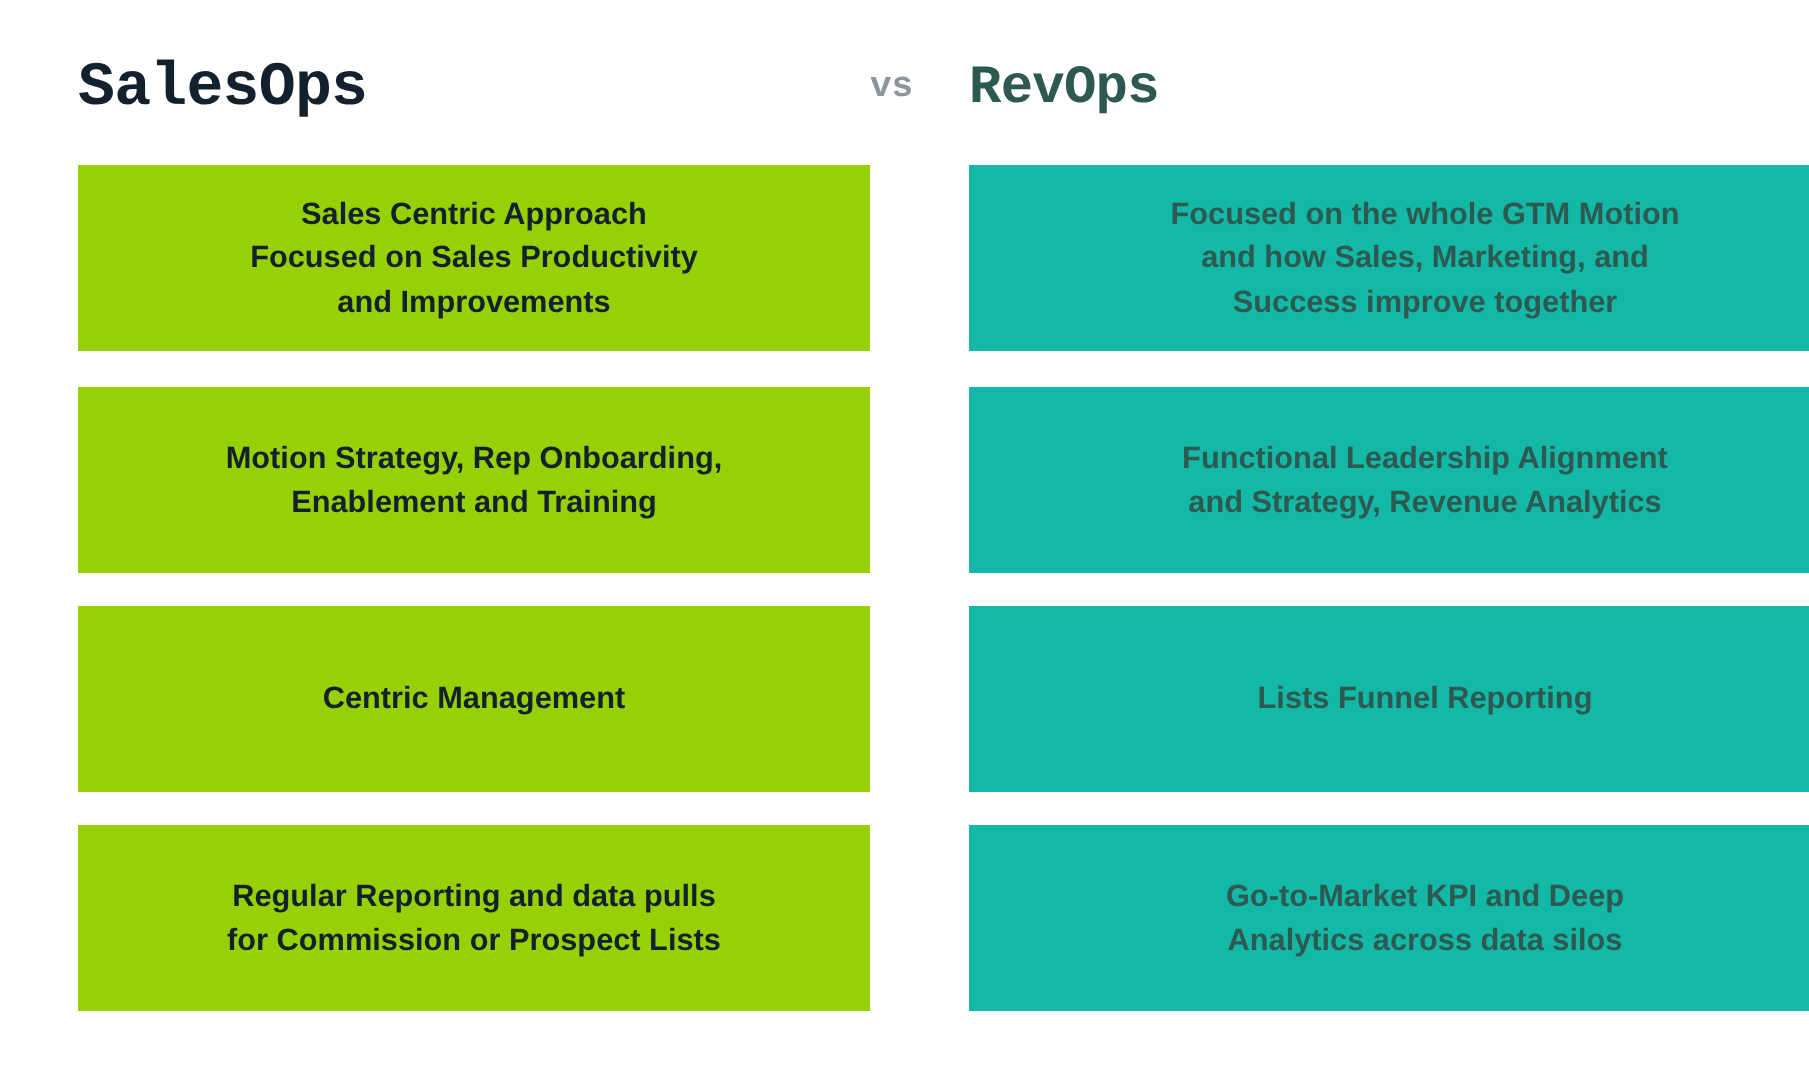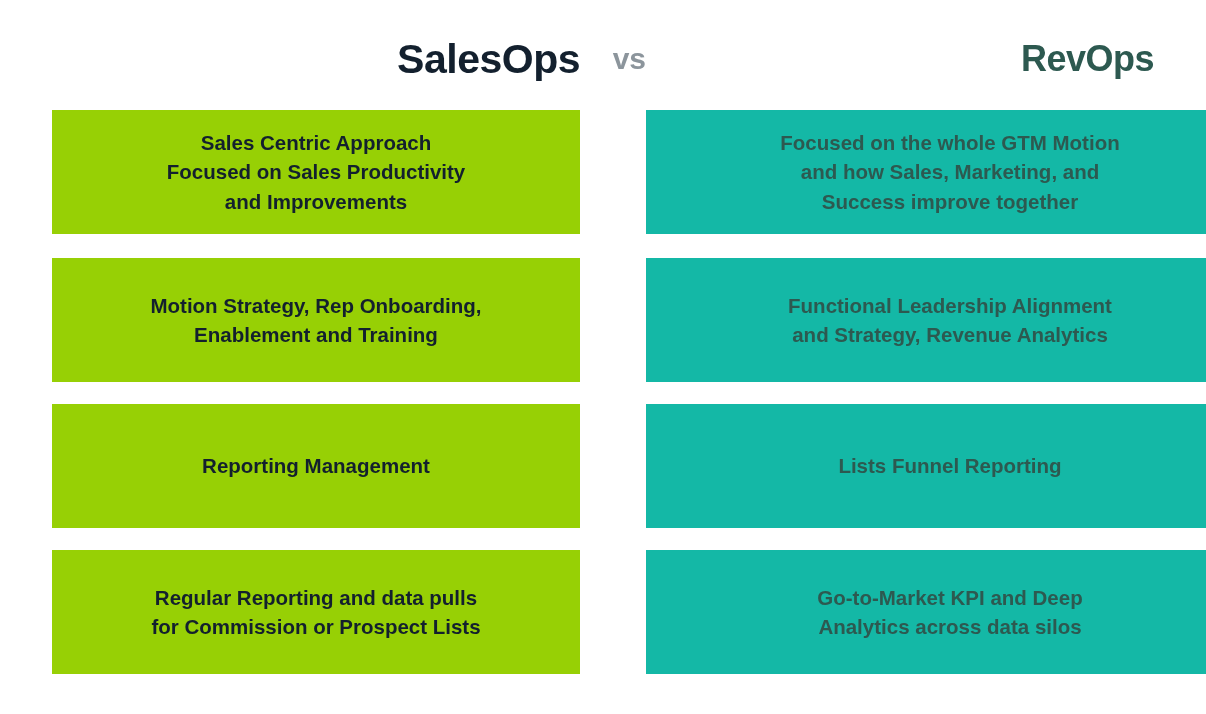--- a/index.html
+++ b/index.html
@@ -29,37 +29,38 @@
     top: 28px;
     width: 1206px;
     height: 62px;
   }
 
   .header-title {
     position: absolute;
     top: 0;
     height: 62px;
     line-height: 62px;
-    text-align: right;
+    text-align: left;
     font-weight: bold;
     letter-spacing: -0.5px;
     white-space: nowrap;
+    font-family: Liberation Mono, monospace;
   }
 
   .header-left {
     left: 52px;
     width: 528px;
     font-size: 41px;
     color: #13202e;
   }
 
   .header-vs {
     left: 580px;
     width: 66px;
-    font-size: 30px;
+    font-size: 24px;
     font-weight: bold;
     color: #8c959c;
     letter-spacing: 0px;
   }
 
   .header-right {
     left: 646px;
     width: 508px;
     font-size: 36px;
     color: #2d5950;
@@ -151,21 +152,21 @@
 Enablement and Training</span>
       </div>
       <div class="cell cell-right">
         <span class="cell-text">Functional Leadership Alignment
 and Strategy, Revenue Analytics</span>
       </div>
     </div>
 
     <div class="row row-2">
       <div class="cell cell-left">
-        <span class="cell-text">Reporting Management</span>
+        <span class="cell-text">Centric Management</span>
       </div>
       <div class="cell cell-right">
         <span class="cell-text">Lists Funnel Reporting</span>
       </div>
     </div>
 
     <div class="row row-3">
       <div class="cell cell-right">
         <span class="cell-text">Go-to-Market KPI and Deep
 Analytics across data silos</span>

